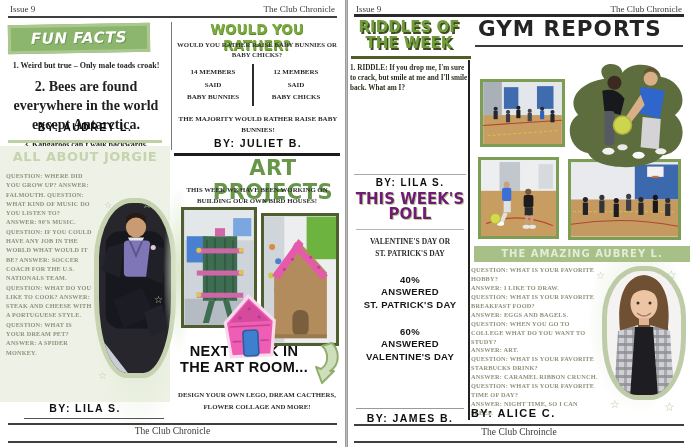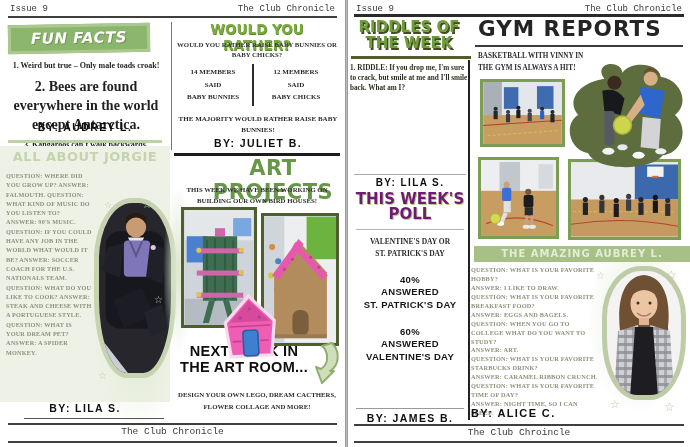--- a/index.html
+++ b/index.html
@@ -6,21 +6,21 @@
 html,body{background:#b9beb9}
 #stage{position:relative;width:690px;height:447px;background:#b9beb9;font-family:"Liberation Sans",sans-serif;overflow:hidden}
 .page{position:absolute;top:0;height:447px;background:#ffffff;box-shadow:0 0 0 1px #9b9b9b;overflow:hidden}
 #pageL{left:0;width:345px}
 #pageR{left:348px;width:342px}
 .abs{position:absolute}
 .serifB{font-family:"Liberation Serif",serif;font-weight:bold}
 .anton{font-family:"Liberation Sans",sans-serif;font-weight:800}
 .ctr{text-align:center}
 .pre{white-space:pre-line}
-.hdr{font-family:Liberation Mono, monospace;font-size:9px;color:#3a3a3a}
+.hdr{font-family:Liberation Serif, serif;font-size:9px;color:#3a3a3a}
 .rule{background:#3f3f3f}
 .byline{font-family:"Liberation Sans",sans-serif;font-weight:800;font-size:10.5px;color:#0e0e0e;letter-spacing:1.4px}
 .star{color:#b9caa1;font-family:"DejaVu Sans",sans-serif}
 .qa{color:#8d927b;font-family:"Liberation Serif",serif;font-weight:bold;letter-spacing:.2px}
 .greenHead{font-family:"DejaVu Sans",sans-serif;font-weight:800}
 .photoB{border:3px solid #7d9d55;background:#ddd;overflow:hidden}
 .bhB{border:3px solid #4f5e31;background:#d8dbde;overflow:hidden}
 svg{display:block}
 </style>
 </head>
@@ -182,22 +182,20 @@
     <div class="abs anton ctr pre" style="left:0;width:124px;top:326px;font-size:9.5px;line-height:1.3;color:#151515;letter-spacing:.3px">60%
 ANSWERED
 VALENTINE'S DAY</div>
     <div class="abs" style="left:8px;width:108px;top:408px;height:1px;background:#999"></div>
     <div class="abs byline ctr" style="left:0;width:124px;top:412px">BY:  JAMES B.</div>
 
     <div class="abs" style="left:120px;top:60px;width:1.5px;height:360px;background:#222"></div>
 
     <div class="abs anton" style="left:130px;top:16px;width:210px;font-size:21.5px;color:#242424;letter-spacing:1px;font-family:'DejaVu Sans',sans-serif">GYM REPORTS</div>
     <div class="abs" style="left:127px;width:208px;top:45px;height:1.5px;background:#3c3c3c"></div>
-    <div class="abs serifB pre" style="left:130px;top:51px;width:150px;font-size:7.2px;color:#2e2e2e;line-height:1.6">BASKETBALL WITH VINNY IN
-THE GYM IS ALWAYS A HIT!</div>
 
     <div class="abs photoB" style="left:132px;top:79px;width:85px;height:68px">
       <svg width="79" height="62" viewBox="0 0 76 60">
         <rect width="76" height="60" fill="#e3e6ea"></rect>
         <rect width="18" height="32" fill="#aab0b8"></rect>
         <rect x="20" y="5" width="14" height="21" fill="#3f6cae"></rect>
         <rect x="52" y="4" width="16" height="22" fill="#3f6cae"></rect>
         <rect y="32" width="76" height="28" fill="#c79d62"></rect>
         <path d="M0,42 L76,37" stroke="#b2462e" stroke-width="1" fill="none"></path>
         <path d="M4,52 L72,47" stroke="#d9c04a" stroke-width="1" stroke-dasharray="3,2" fill="none"></path>

